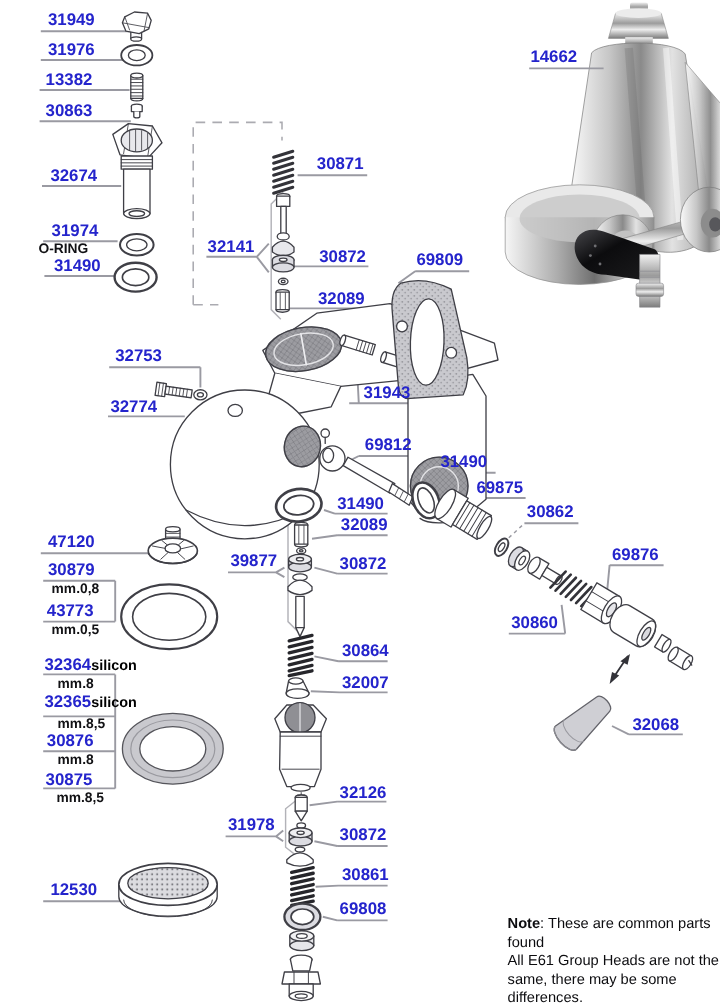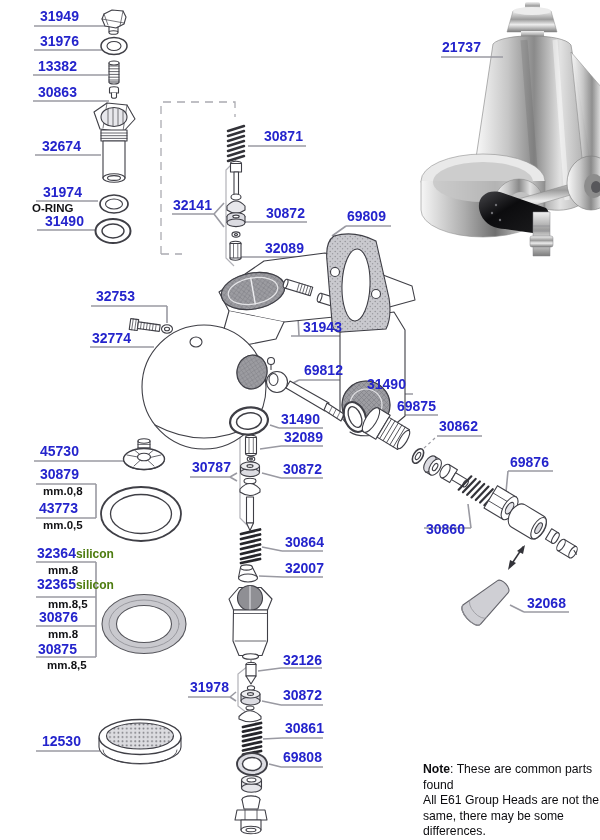--- a/index.html
+++ b/index.html
@@ -1,21 +1,21 @@
 <!DOCTYPE html>
 <html><head>
 <meta charset="utf-8">
 <style>
   html,body{margin:0;padding:0;background:#fff;}
   .stage{position:relative;width:600px;height:840px;background:#ffffff;overflow:hidden;
          font-family:"Liberation Sans", sans-serif;margin-left:24px;}
   .layer{position:absolute;left:0;top:0;}
   .pn{position:absolute;font-weight:bold;font-size:14px;line-height:14px;color:#2424cc;
       white-space:nowrap;cursor:pointer;z-index:5;}
-  .pn .blk{color:#4d7c0f;font-size:12px;font-weight:bold;text-align:center;}
+  .pn .blk{color:#000000;font-size:12px;font-weight:bold;text-align:center;}
   .sub{position:absolute;font-weight:bold;font-size:11.5px;line-height:12px;color:#111114;
        white-space:nowrap;z-index:5;}
   .note{position:absolute;left:399px;top:762px;width:200px;font-size:12.2px;line-height:15.5px;
         color:#0c0c0f;z-index:5;}
   .note b{font-weight:bold;}
   .note i{font-style:italic;}
   svg{display:block;}
 </style>
 </head>
 <body>
@@ -461,52 +461,52 @@
   <div class="pn" style="left:240px;top:129px">30871</div>
   <div class="pn" style="left:149px;top:198px">32141</div>
   <div class="pn" style="left:242px;top:206px">30872</div>
   <div class="pn" style="left:241px;top:241px">32089</div>
 
   <div class="pn" style="left:323px;top:209px">69809</div>
   <div class="pn" style="left:279px;top:320px">31943</div>
   <div class="pn" style="left:72px;top:289px">32753</div>
   <div class="pn" style="left:68px;top:331px">32774</div>
 
-  <div class="pn" style="left:418px;top:40px">21737</div>
+  <div class="pn" style="left:418px;top:40px">14662</div>
 
   <div class="pn" style="left:280px;top:363px">69812</div>
   <div class="pn" style="left:343px;top:377px">31490</div>
   <div class="pn" style="left:373px;top:399px">69875</div>
   <div class="pn" style="left:415px;top:419px">30862</div>
   <div class="pn" style="left:486px;top:455px">69876</div>
-  <div class="pn" style="left:402px;top:522px">30860</div>
+  <div class="pn" style="left:402px;top:511px">30860</div>
   <div class="pn" style="left:503px;top:596px">32068</div>
 
-  <div class="pn" style="left:16px;top:444px">45730</div>
+  <div class="pn" style="left:16px;top:444px">47120</div>
   <div class="pn" style="left:16px;top:467px">30879</div>
   <div class="sub" style="left:19px;top:485px">mm.0,8</div>
   <div class="pn" style="left:15px;top:501px">43773</div>
   <div class="sub" style="left:19px;top:519px">mm.0,5</div>
 
   <div class="pn" style="left:13px;top:546px">
     <span>32364</span><span class="blk">silicon</span>
   </div>
   <div class="sub" style="left:24px;top:564px">mm.8</div>
   <div class="pn" style="left:13px;top:577px">
     <span>32365</span><span class="blk">silicon</span>
   </div>
   <div class="sub" style="left:24px;top:598px">mm.8,5</div>
   <div class="pn" style="left:15px;top:610px">30876</div>
   <div class="sub" style="left:24px;top:628px">mm.8</div>
   <div class="pn" style="left:14px;top:642px">30875</div>
   <div class="sub" style="left:23px;top:659px">mm.8,5</div>
 
   <div class="pn" style="left:257px;top:412px">31490</div>
   <div class="pn" style="left:260px;top:430px">32089</div>
-  <div class="pn" style="left:168px;top:460px">30787</div>
+  <div class="pn" style="left:168px;top:460px">39877</div>
   <div class="pn" style="left:259px;top:462px">30872</div>
   <div class="pn" style="left:261px;top:535px">30864</div>
   <div class="pn" style="left:261px;top:561px">32007</div>
 
   <div class="pn" style="left:259px;top:653px">32126</div>
   <div class="pn" style="left:166px;top:680px">31978</div>
   <div class="pn" style="left:259px;top:688px">30872</div>
   <div class="pn" style="left:261px;top:721px">30861</div>
   <div class="pn" style="left:259px;top:750px">69808</div>
   <div class="pn" style="left:18px;top:734px">12530</div>

